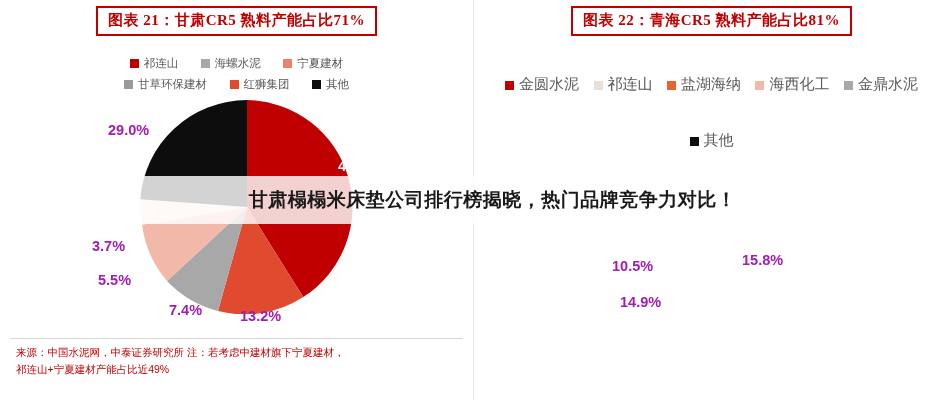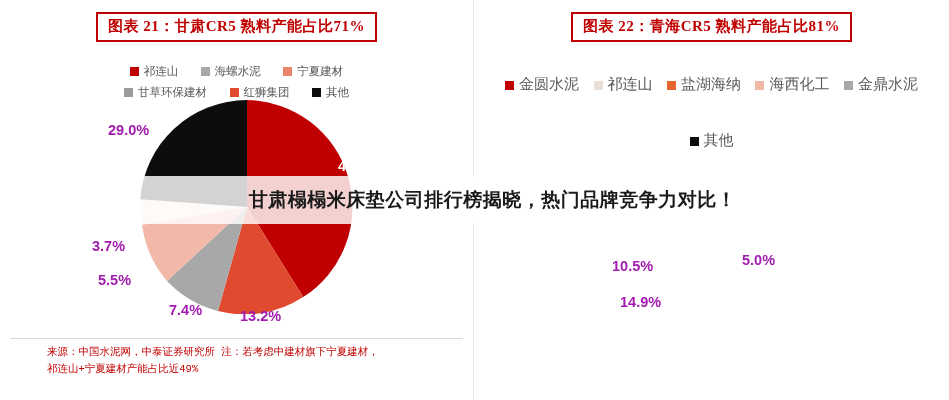--- a/index.html
+++ b/index.html
@@ -21,21 +21,21 @@
     height: 400px;
     box-sizing: border-box;
   }
   .panel-left { left: 0; width: 474px; border-right: 1px solid #e8e8e8; }
   .panel-right { left: 474px; width: 475px; }
 
   .chart-title {
     position: absolute;
     left: 0;
     right: 0;
-    top: 12px;
+    top: 6px;
     text-align: center;
     height: 30px;
   }
   .title-box {
     display: inline-block;
     border: 2px solid #c00000;
     padding: 3px 10px 4px 10px;
     font-size: 15px;
     font-weight: bold;
     color: #c00000;
@@ -43,21 +43,21 @@
     white-space: nowrap;
     font-family: "Liberation Serif", serif;
   }
 
   .legend {
     position: absolute;
     left: 0; right: 0;
     text-align: center;
     line-height: 20px;
   }
-  .legend-left { top: 60px; padding: 0 27px; }
+  .legend-left { top: 52px; padding: 0 27px; }
   .legend-right { top: 56px; padding: 0 16px; }
   .legend-item {
     display: inline-block;
     margin: 0 9px;
     white-space: nowrap;
     font-size: 11.5px;
     color: #595959;
     vertical-align: middle;
   }
   .legend-right .legend-item { margin: 18px 5px; font-size: 15px; }
@@ -79,22 +79,21 @@
     color: #a21caf;
     white-space: nowrap;
   }
   .dlabel.inside { color: #ffffff; }
 
   .source {
     position: absolute;
     font-size: 10.5px;
     color: #c00000;
     line-height: 17px;
-    font-family: Liberation Mono, monospace;
-    margin-left: 31px;
+    font-family: Liberation Sans, sans-serif;
   }
   .source-left { left: 16px; top: 344px; width: 450px; }
   .divider {
     position: absolute;
     left: 10px; right: 10px;
     top: 338px;
     border-top: 1px solid #d9d9d9;
     height: 0;
   }
   .divider-right { left: 488px; right: 10px; }
@@ -209,21 +208,21 @@
   </div>
 
   <div class="dlabel inside" style="left:338px; top:158px;">41.2%</div>
   <div class="dlabel" style="left:240px; top:308px;">13.2%</div>
   <div class="dlabel" style="left:140px; top:302px;margin-left:29px;">7.4%</div>
   <div class="dlabel" style="left:98px; top:272px;">5.5%</div>
   <div class="dlabel" style="left:92px; top:238px;">3.7%</div>
   <div class="dlabel" style="left:108px; top:122px;">29.0%</div>
 
   <div class="dlabel inside" style="left:742px; top:150px;">29.4%</div>
-  <div class="dlabel" style="left:742px; top:252px;">5.0%</div>
+  <div class="dlabel" style="left:742px; top:252px;">15.8%</div>
   <div class="dlabel" style="left:620px; top:286px;margin-top:8px;">14.9%</div>
   <div class="dlabel" style="left:612px; top:258px;text-align:right;">10.5%</div>
   <div class="dlabel inside" style="left:636px; top:134px;">18.9%</div>
 
   <div class="overlay-band"></div>
   <div class="overlay-text">甘肃榻榻米床垫公司排行榜揭晓，热门品牌竞争力对比！</div>
 
 </div>
 
 </body></html>

